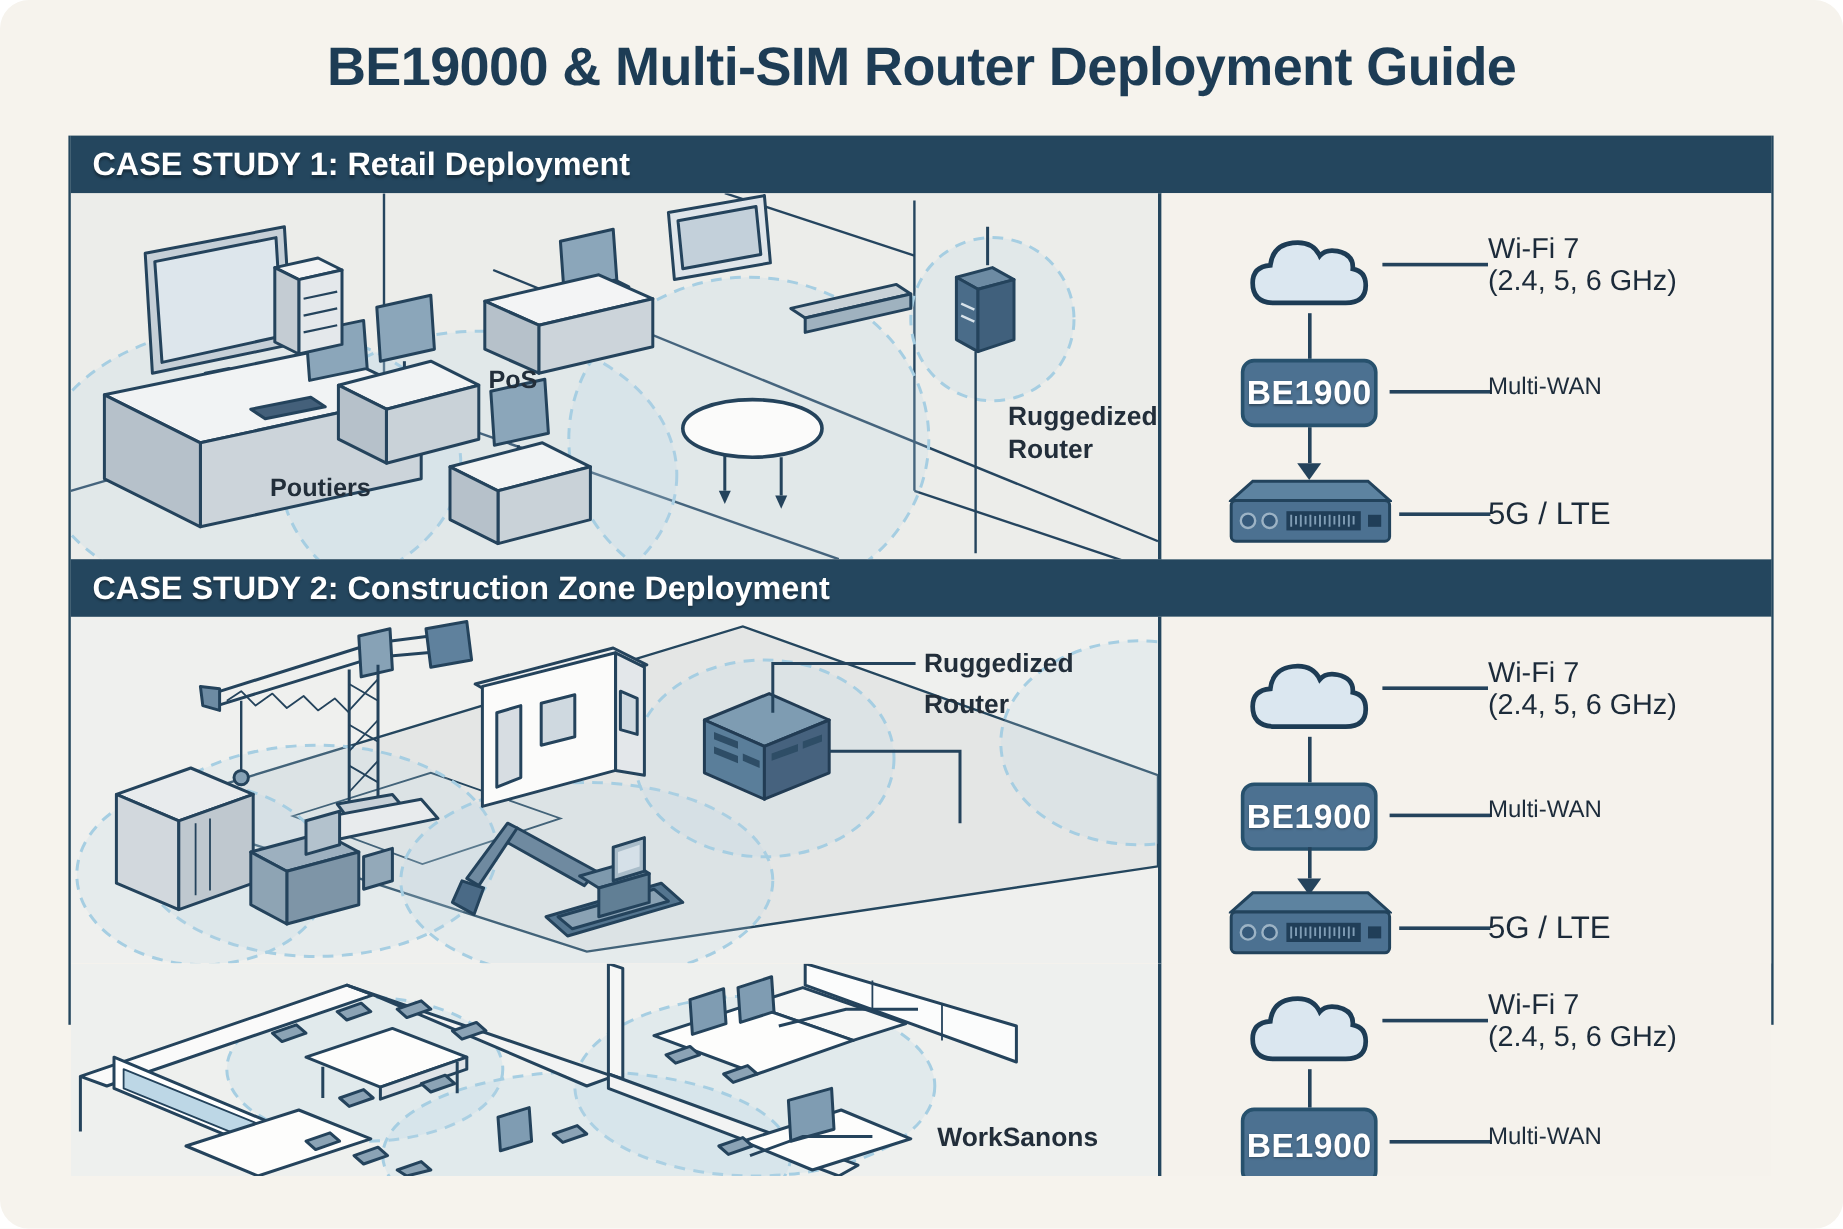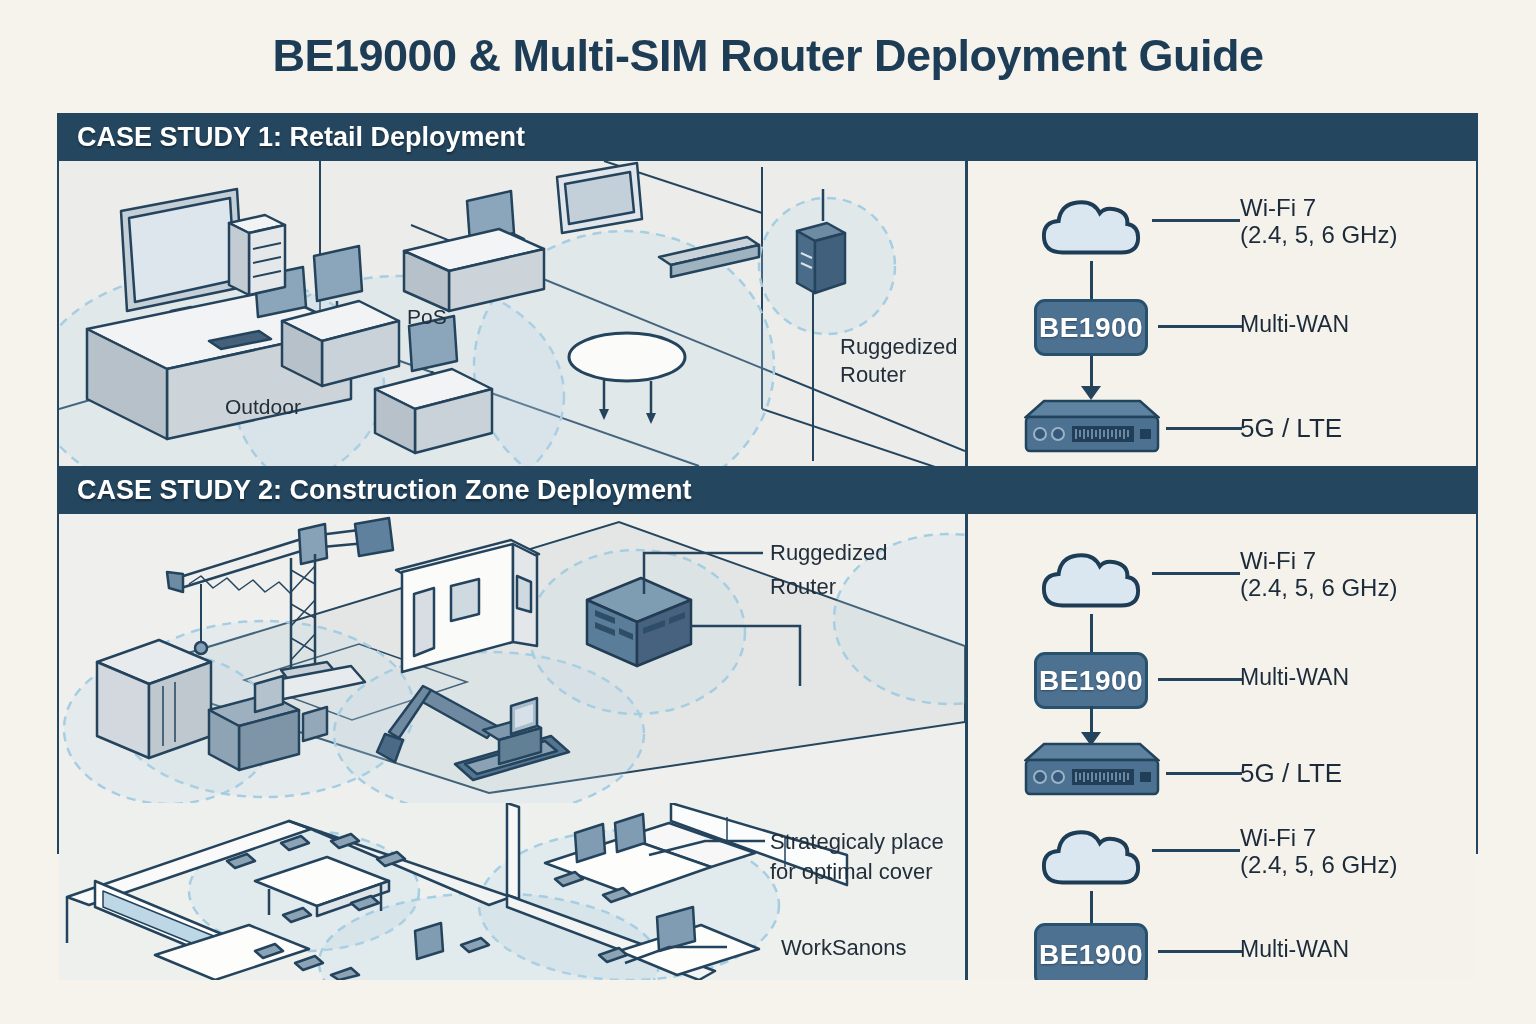--- a/index.html
+++ b/index.html
@@ -1,36 +1,36 @@
 <!DOCTYPE html>
 <html><head>
 <meta charset="utf-8">
 <style>
   html,body{margin:0;padding:0;}
   .page{position:relative;width:1536px;height:1024px;background:#f6f3ed;overflow:hidden;
-        font-family:"Liberation Sans","DejaVu Sans",sans-serif;}
+        font-family:"Liberation Sans","DejaVu Sans",sans-serif;border-radius:24px;}
   .main-title{position:absolute;top:30px;left:0;width:1536px;margin:0;text-align:center;
         font-size:45px;font-weight:bold;color:#1d3c55;letter-spacing:-0.5px;}
   .frame{position:absolute;left:57px;top:113px;width:1421px;height:741px;box-sizing:border-box;
         border-left:2px solid #24465e;border-right:2px solid #24465e;background:#f5f2ec;}
   .banner{height:48px;background:#24465e;color:#ffffff;display:flex;align-items:center;
         font-size:27px;font-weight:bold;padding-left:18px;box-sizing:border-box;
         text-shadow:0 2px 2px rgba(0,0,0,0.35);}
   .banner.b3{height:44px;}
   .row{display:flex;position:relative;}
   .row1{height:305px;}
   .row2{height:289px;}
   .row3{height:177px;overflow:hidden;}
   .scene{position:relative;width:906px;height:100%;overflow:hidden;flex:none;}
   .scene svg{position:absolute;left:0;top:0;}
   .divider{width:3px;background:#24465e;flex:none;}
   .panel{position:relative;flex:1;height:100%;background:#f5f2ec;overflow:hidden;}
 
   
-  .slabel{position:absolute;color:#222e3a;font-size:22px;line-height:28px;white-space:nowrap;}
+  .slabel{position:absolute;color:#222e3a;font-size:22px;line-height:28px;white-space:nowrap;font-weight:bold;}
   .slabel.small{font-size:21px;}
   .slabel.center{text-align:center;white-space:normal;}
   .slabel.wide{line-height:34px;}
 
   
   .panel .cloud{position:absolute;left:70px;top:28px;}
   .panel .hline{position:absolute;height:3px;background:#24435c;}
   .panel .h1{left:184px;top:58px;width:88px;}
   .panel .h2{left:190px;top:164px;width:84px;}
   .panel .h3{left:198px;top:266px;width:76px;}
@@ -41,21 +41,21 @@
         border-left:10px solid transparent;border-right:10px solid transparent;
         border-top:14px solid #24435c;}
   .panel .bebox{position:absolute;left:66px;top:138px;width:114px;height:57px;background:#4c7191;
         border:3px solid #27516d;border-radius:11px;box-sizing:border-box;display:flex;
         align-items:center;justify-content:center;color:#ffffff;font-size:28px;font-weight:bold;
         letter-spacing:0.5px;text-shadow:0 1px 2px rgba(0,0,0,0.35);}
   .panel .gateway{position:absolute;left:56px;top:238px;}
   .panel .plabel{position:absolute;left:272px;color:#1c2b3a;}
   .panel .wifi{top:33px;font-size:24px;line-height:27px;}
   .panel .wifi span{display:block;}
-  .panel .wan{top:150px;font-size:23px;}
+  .panel .wan{top:150px;font-size:20px;}
   .panel .cell{top:252px;font-size:26px;}
 
   .row2 .panel .v2{top:192px;height:26px;}
   .row2 .panel .ah{top:218px;}
   .row2 .panel .gateway{top:228px;}
   .row2 .panel .h3{top:258px;}
   .row2 .panel .cell{top:244px;}
 
   .row3 .panel .cloud{top:16px;}
   .row3 .panel .h1{top:46px;}
@@ -144,21 +144,21 @@
           <g stroke="#24435c" stroke-width="2.5" stroke-linejoin="round">
             <path d="M764,60 V28"></path>
             <polygon points="738,70 768,62 786,72 756,80" fill="#6d8ba3"></polygon>
             <polygon points="738,70 756,80 756,132 738,122" fill="#4a6c89"></polygon>
             <polygon points="756,80 786,72 786,122 756,132" fill="#40607c"></polygon>
             <path d="M742,92 L753,97 M742,102 L753,107" stroke="#d7e2ea" stroke-width="2"></path>
             <path d="M754,132 V300" stroke-width="2"></path>
           </g>
         </svg>
         <div class="slabel small" style="left:348px;top:142px;">PoS</div>
-        <div class="slabel small" style="left:166px;top:232px;">Outdoor</div>
+        <div class="slabel small" style="left:166px;top:232px;">Poutiers</div>
         <div class="slabel" style="left:781px;top:172px;">
           <span style="display:block">Ruggedized</span>
           <span style="display:block">Router</span>
         </div>
       </div>
       <div class="divider"></div>
       <div class="panel">
         <svg class="cloud" width="106" height="72" viewBox="0 0 108 72">
           <path d="M25 64 Q6 64 6 47 Q6 33 21 32 Q23 15 40 13 Q57 11 63 24 Q68 18 78 20 Q92 23 91 35 Q102 37 102 49 Q102 64 85 64 Z" fill="#dbe7f0" stroke="#1d3c55" stroke-width="4"></path>
         </svg>
@@ -351,24 +351,20 @@
             <polygon points="402,142 422,135 430,142 410,149" fill="#8ba3b5"></polygon>
             <polygon points="560,148 642,122 700,146 618,172" fill="#fdfdfc"></polygon>
             <polygon points="598,114 634,104 636,138 600,148" fill="#7f9cb2"></polygon>
             <polygon points="540,152 560,145 568,152 548,159" fill="#8ba3b5"></polygon>
           </g>
           <g stroke="#24435c" stroke-width="2.5" fill="none">
             <path d="M590,52 L646,38 H706"></path>
             <path d="M566,160 L610,144 H668"></path>
           </g>
         </svg>
-        <div class="slabel" style="left:711px;top:24px;line-height:30px;">
-          <span style="display:block">Strategicaly place</span>
-          <span style="display:block">for optimal cover</span>
-        </div>
         <div class="slabel" style="left:722px;top:131px;">WorkSanons</div>
       </div>
       <div class="divider"></div>
       <div class="panel">
         <svg class="cloud" width="106" height="72" viewBox="0 0 108 72">
           <path d="M25 64 Q6 64 6 47 Q6 33 21 32 Q23 15 40 13 Q57 11 63 24 Q68 18 78 20 Q92 23 91 35 Q102 37 102 49 Q102 64 85 64 Z" fill="#dbe7f0" stroke="#1d3c55" stroke-width="4"></path>
         </svg>
         <div class="hline h1"></div>
         <div class="plabel wifi">
           <span>Wi-Fi 7</span>

